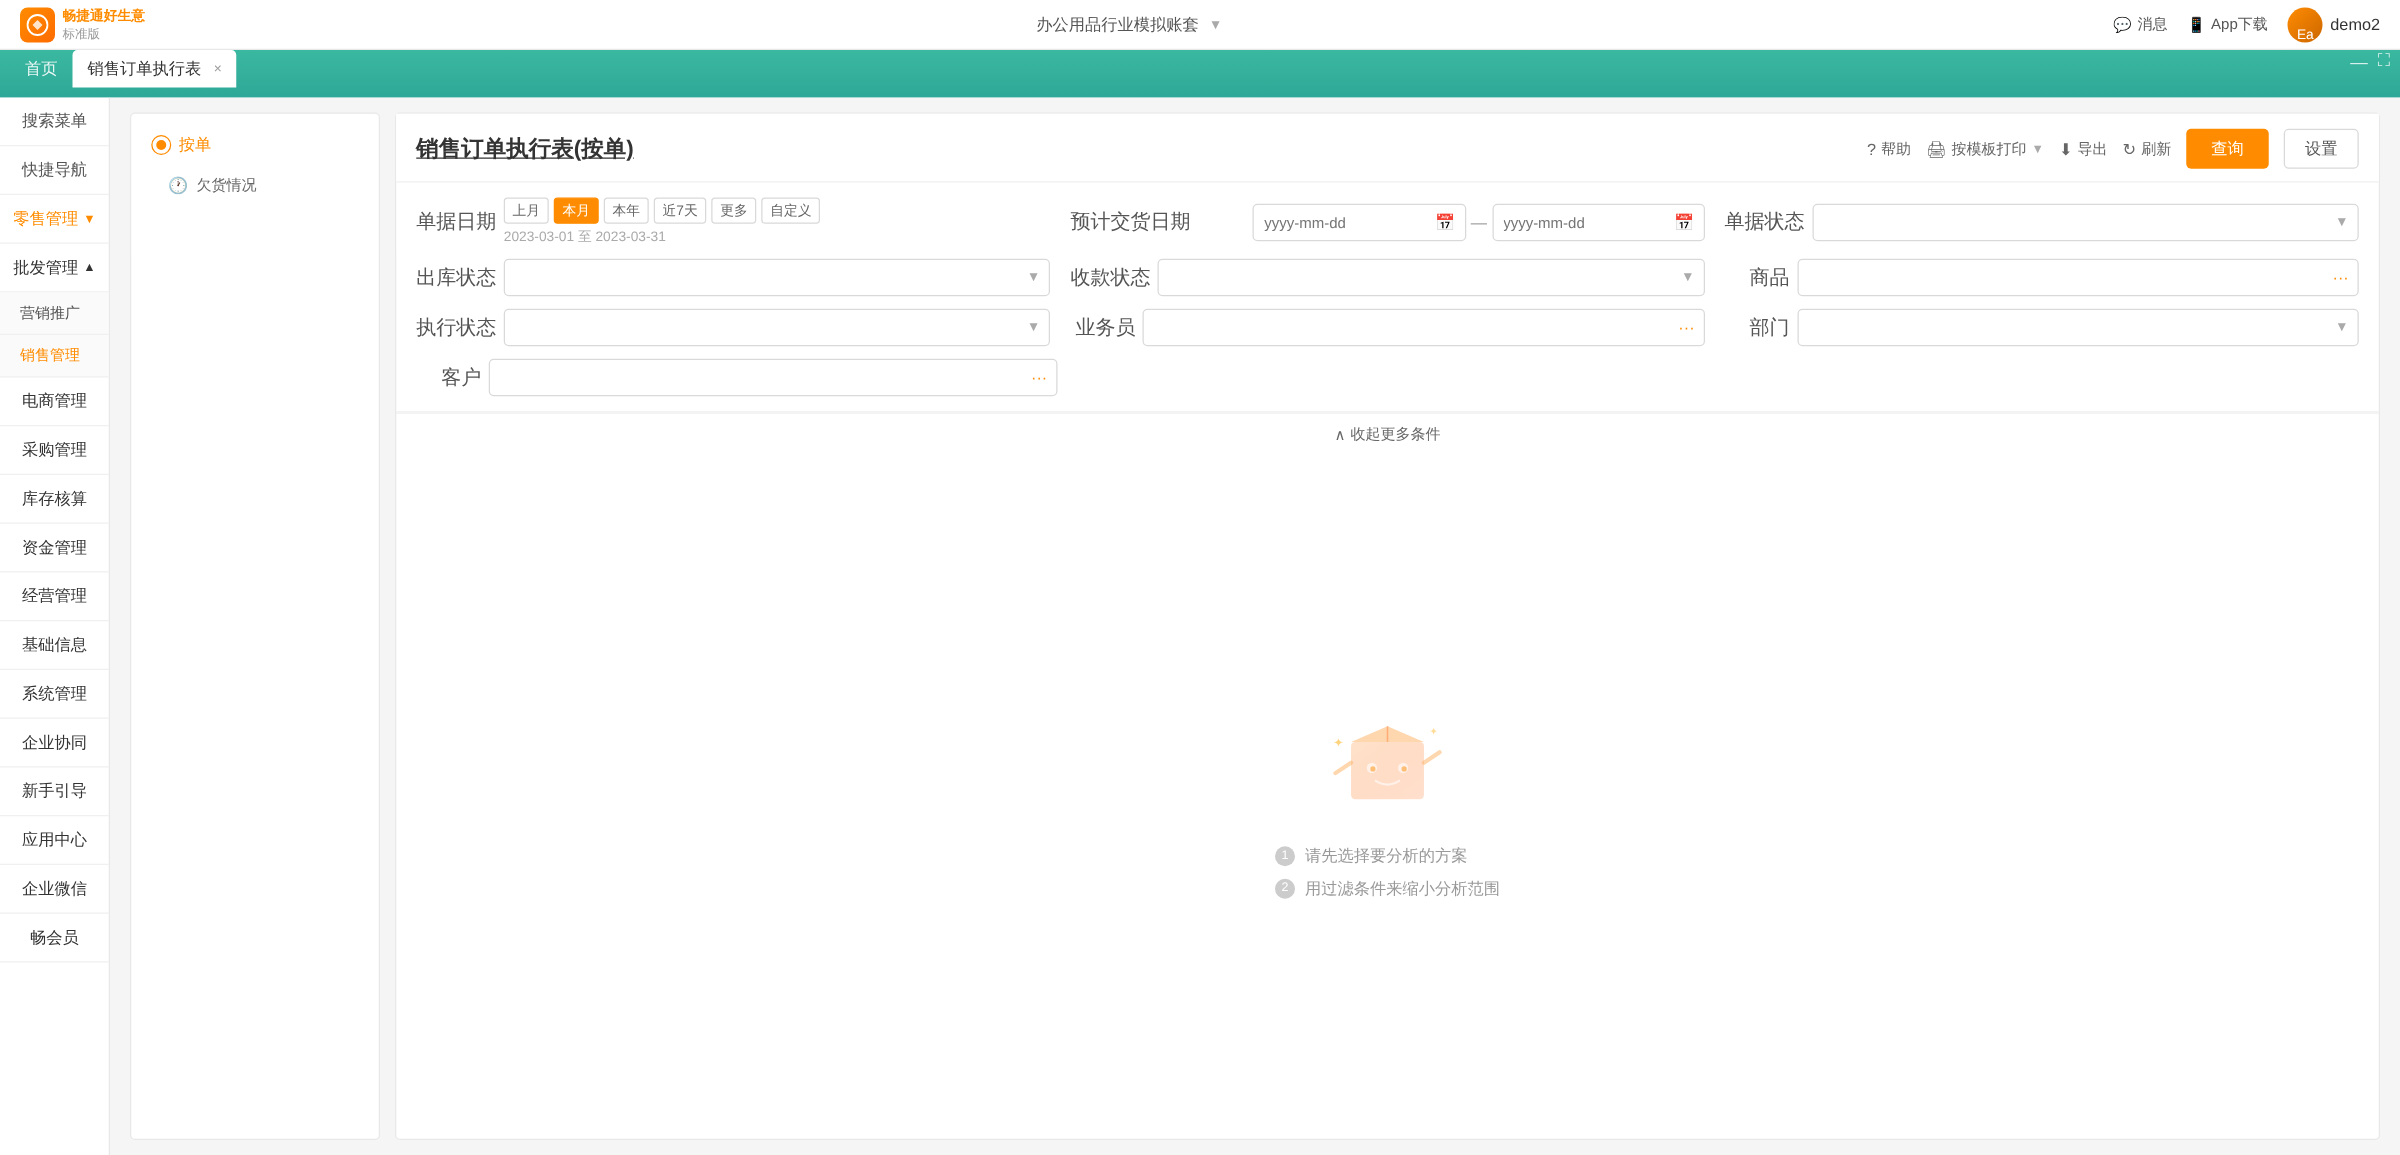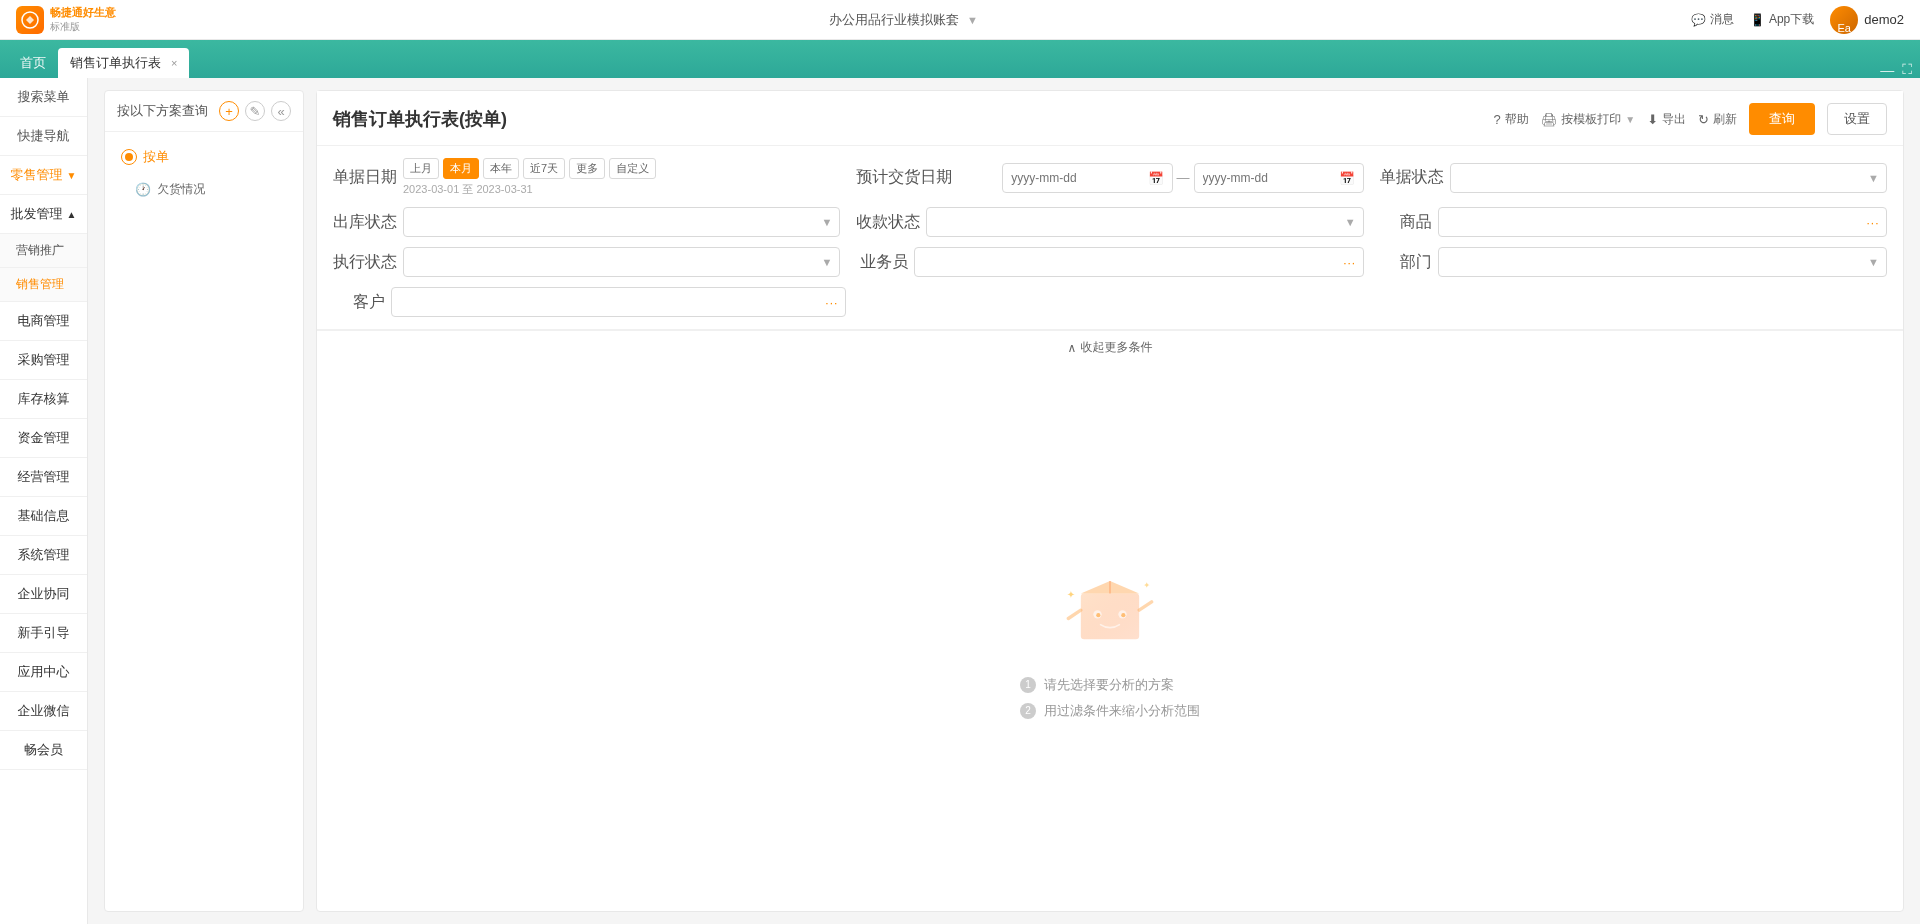--- a/index.html
+++ b/index.html
@@ -70,21 +70,21 @@
       justify-content: center;
       color: white;
       font-size: 11px;
     }
 
     
     .tab-bar {
       height: 38px;
       background: linear-gradient(to bottom, #3bb8a0, #2da898);
       display: flex;
-      align-items: flex-end;
+      align-items: flex-start;
       padding: 0 8px;
       flex-shrink: 0;
     }
     .tab-item {
       height: 30px;
       padding: 0 12px;
       display: flex;
       align-items: center;
       gap: 6px;
       cursor: pointer;
@@ -288,20 +288,21 @@
       display: flex;
       align-items: center;
       justify-content: space-between;
       background: #fff;
       border-bottom: 1px solid #f0f0f0;
     }
     .page-title {
       font-size: 18px;
       font-weight: bold;
       color: #333;
+      text-decoration: underline;
     }
     .page-header-actions {
       display: flex;
       align-items: center;
       gap: 12px;
     }
     .action-link {
       display: flex;
       align-items: center;
       gap: 4px;
@@ -612,34 +613,20 @@
     </div>
     <div class="sidebar-section">
       <span>畅会员</span>
     </div>
   </div>
 
   <div class="content-area">
     <div class="page-wrapper">
 
       <div class="left-panel">
-        <div class="left-panel-header">
-          <span class="left-panel-title">按以下方案查询</span>
-          <div class="left-panel-actions">
-            <div class="icon-btn">
-              <span>+</span>
-            </div>
-            <div class="icon-btn icon-btn-gray">
-              <span>✎</span>
-            </div>
-            <div class="icon-btn icon-btn-gray">
-              <span>«</span>
-            </div>
-          </div>
-        </div>
         <div class="left-panel-body">
 
           <div class="scheme-item">
             <div class="scheme-dot">
               <div class="scheme-dot-inner"></div>
             </div>
             <span style="color:#ff8c00;font-weight:500;">按单</span>
           </div>
 
           <div class="sub-scheme-item">

